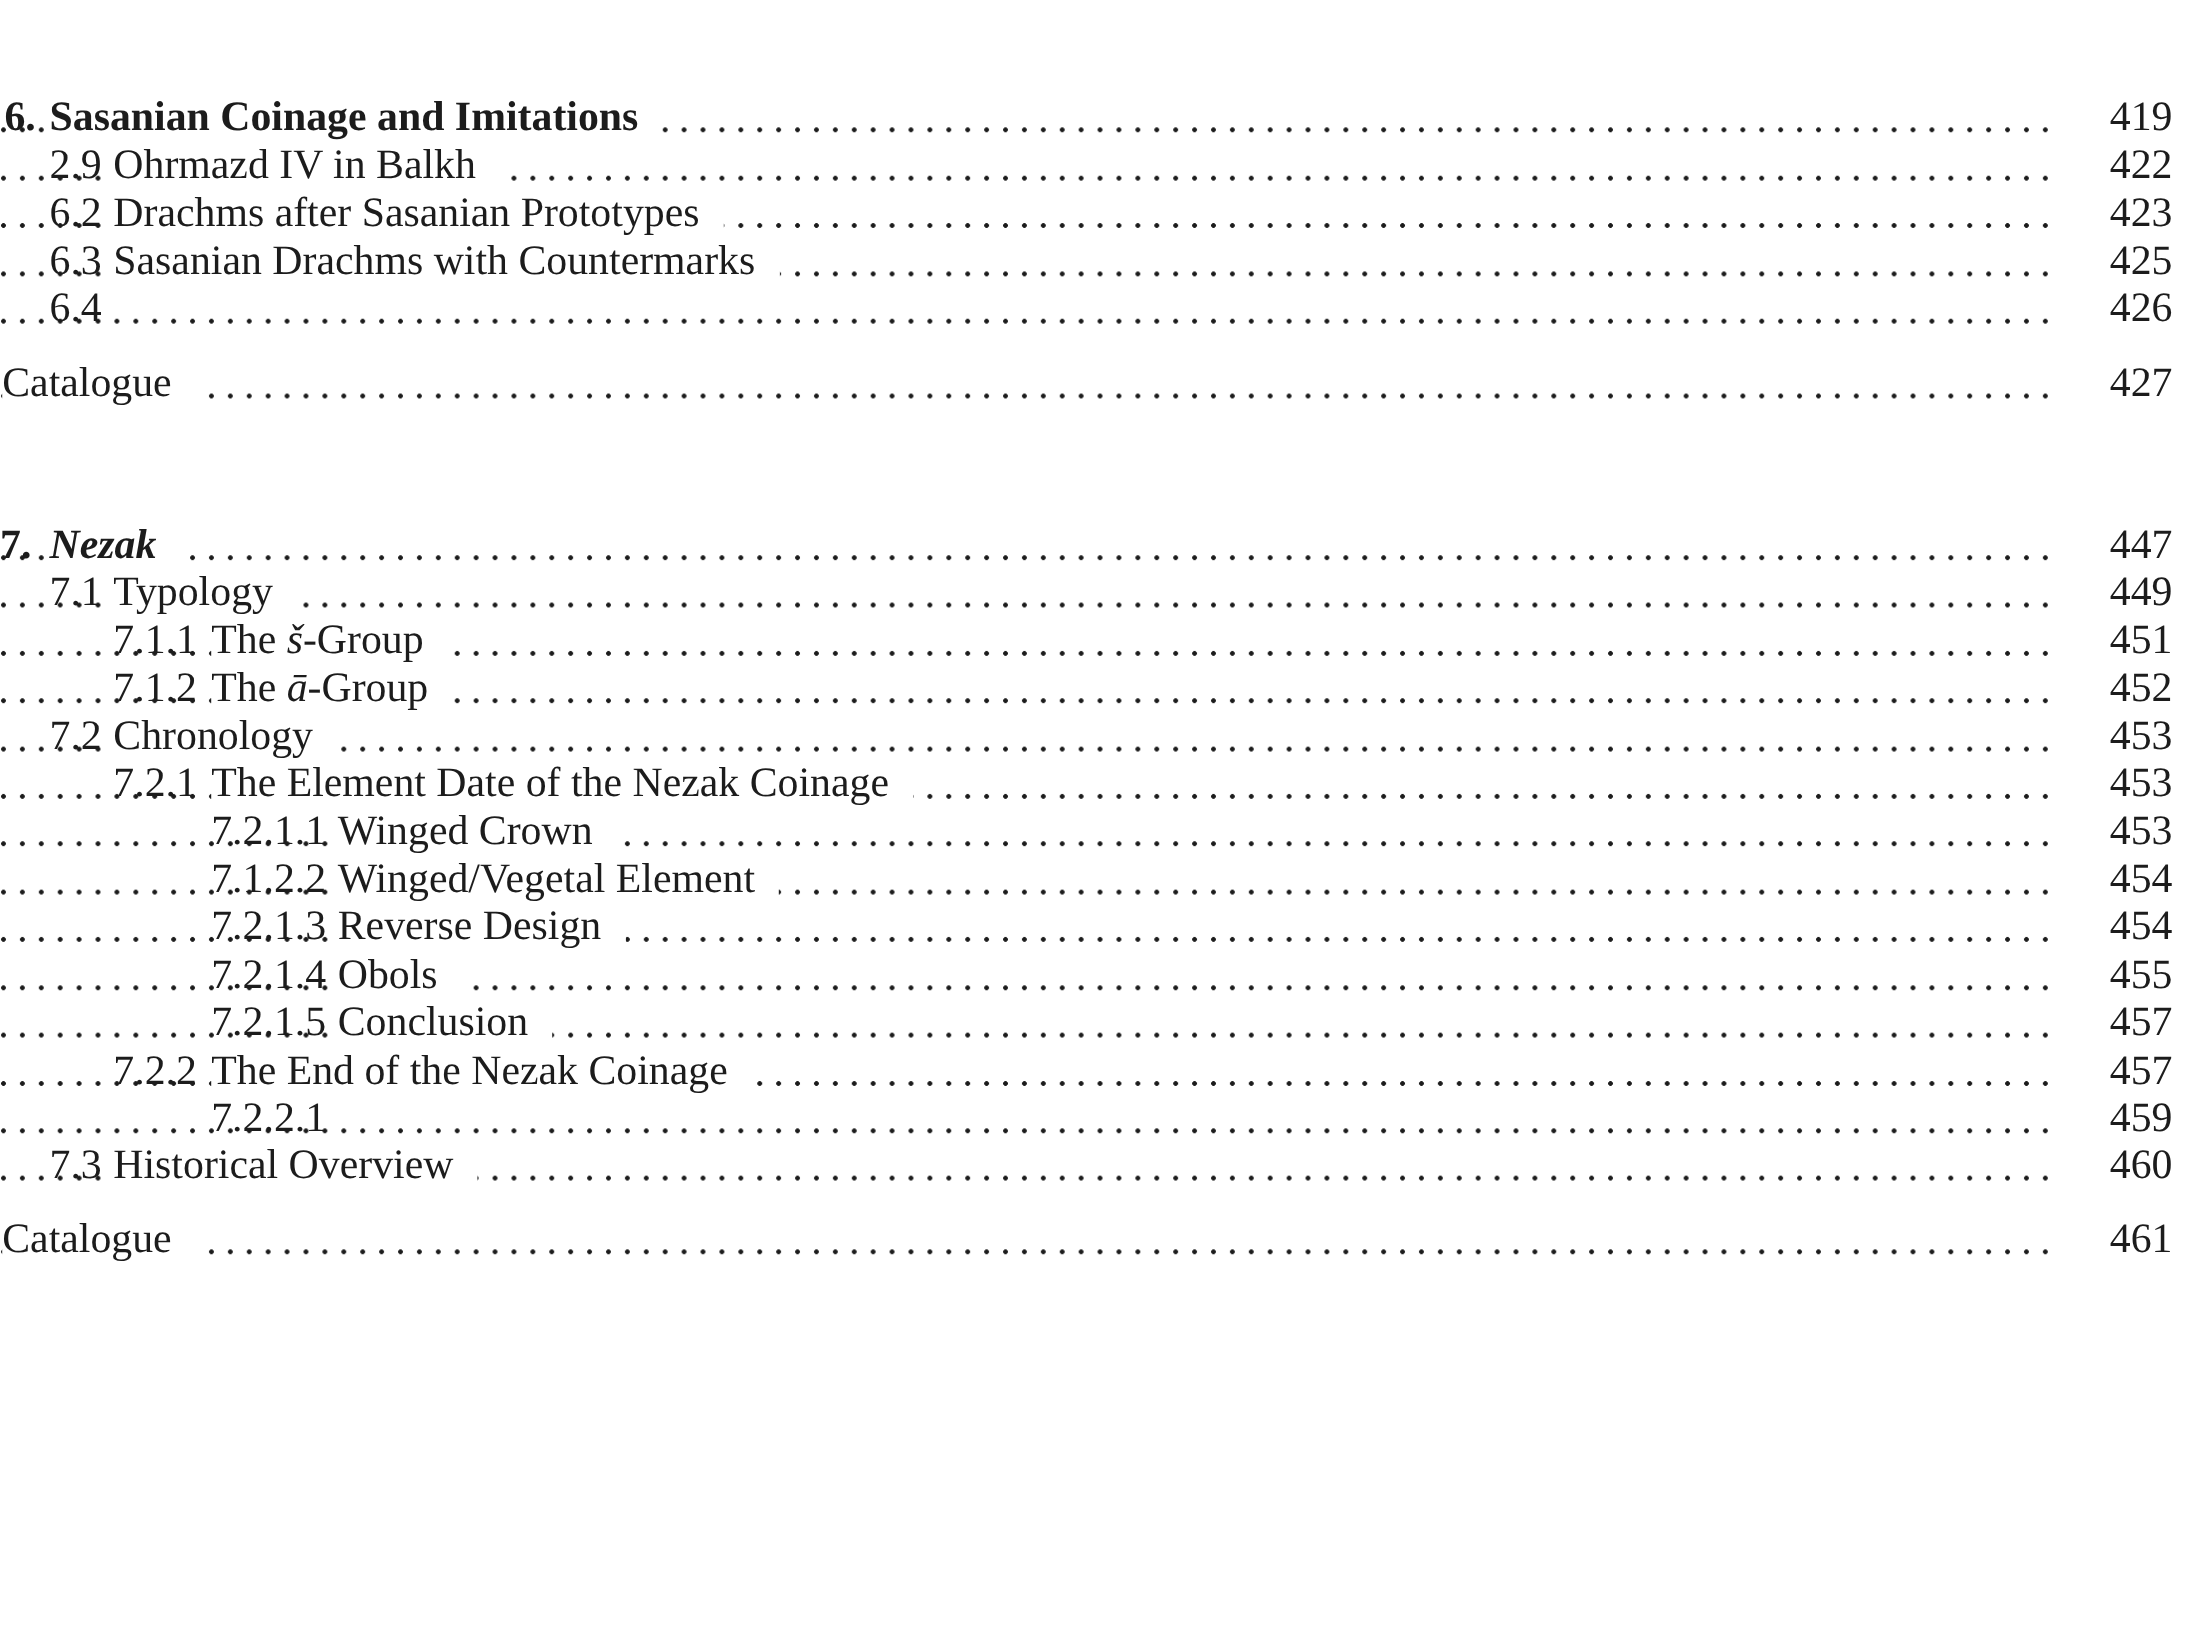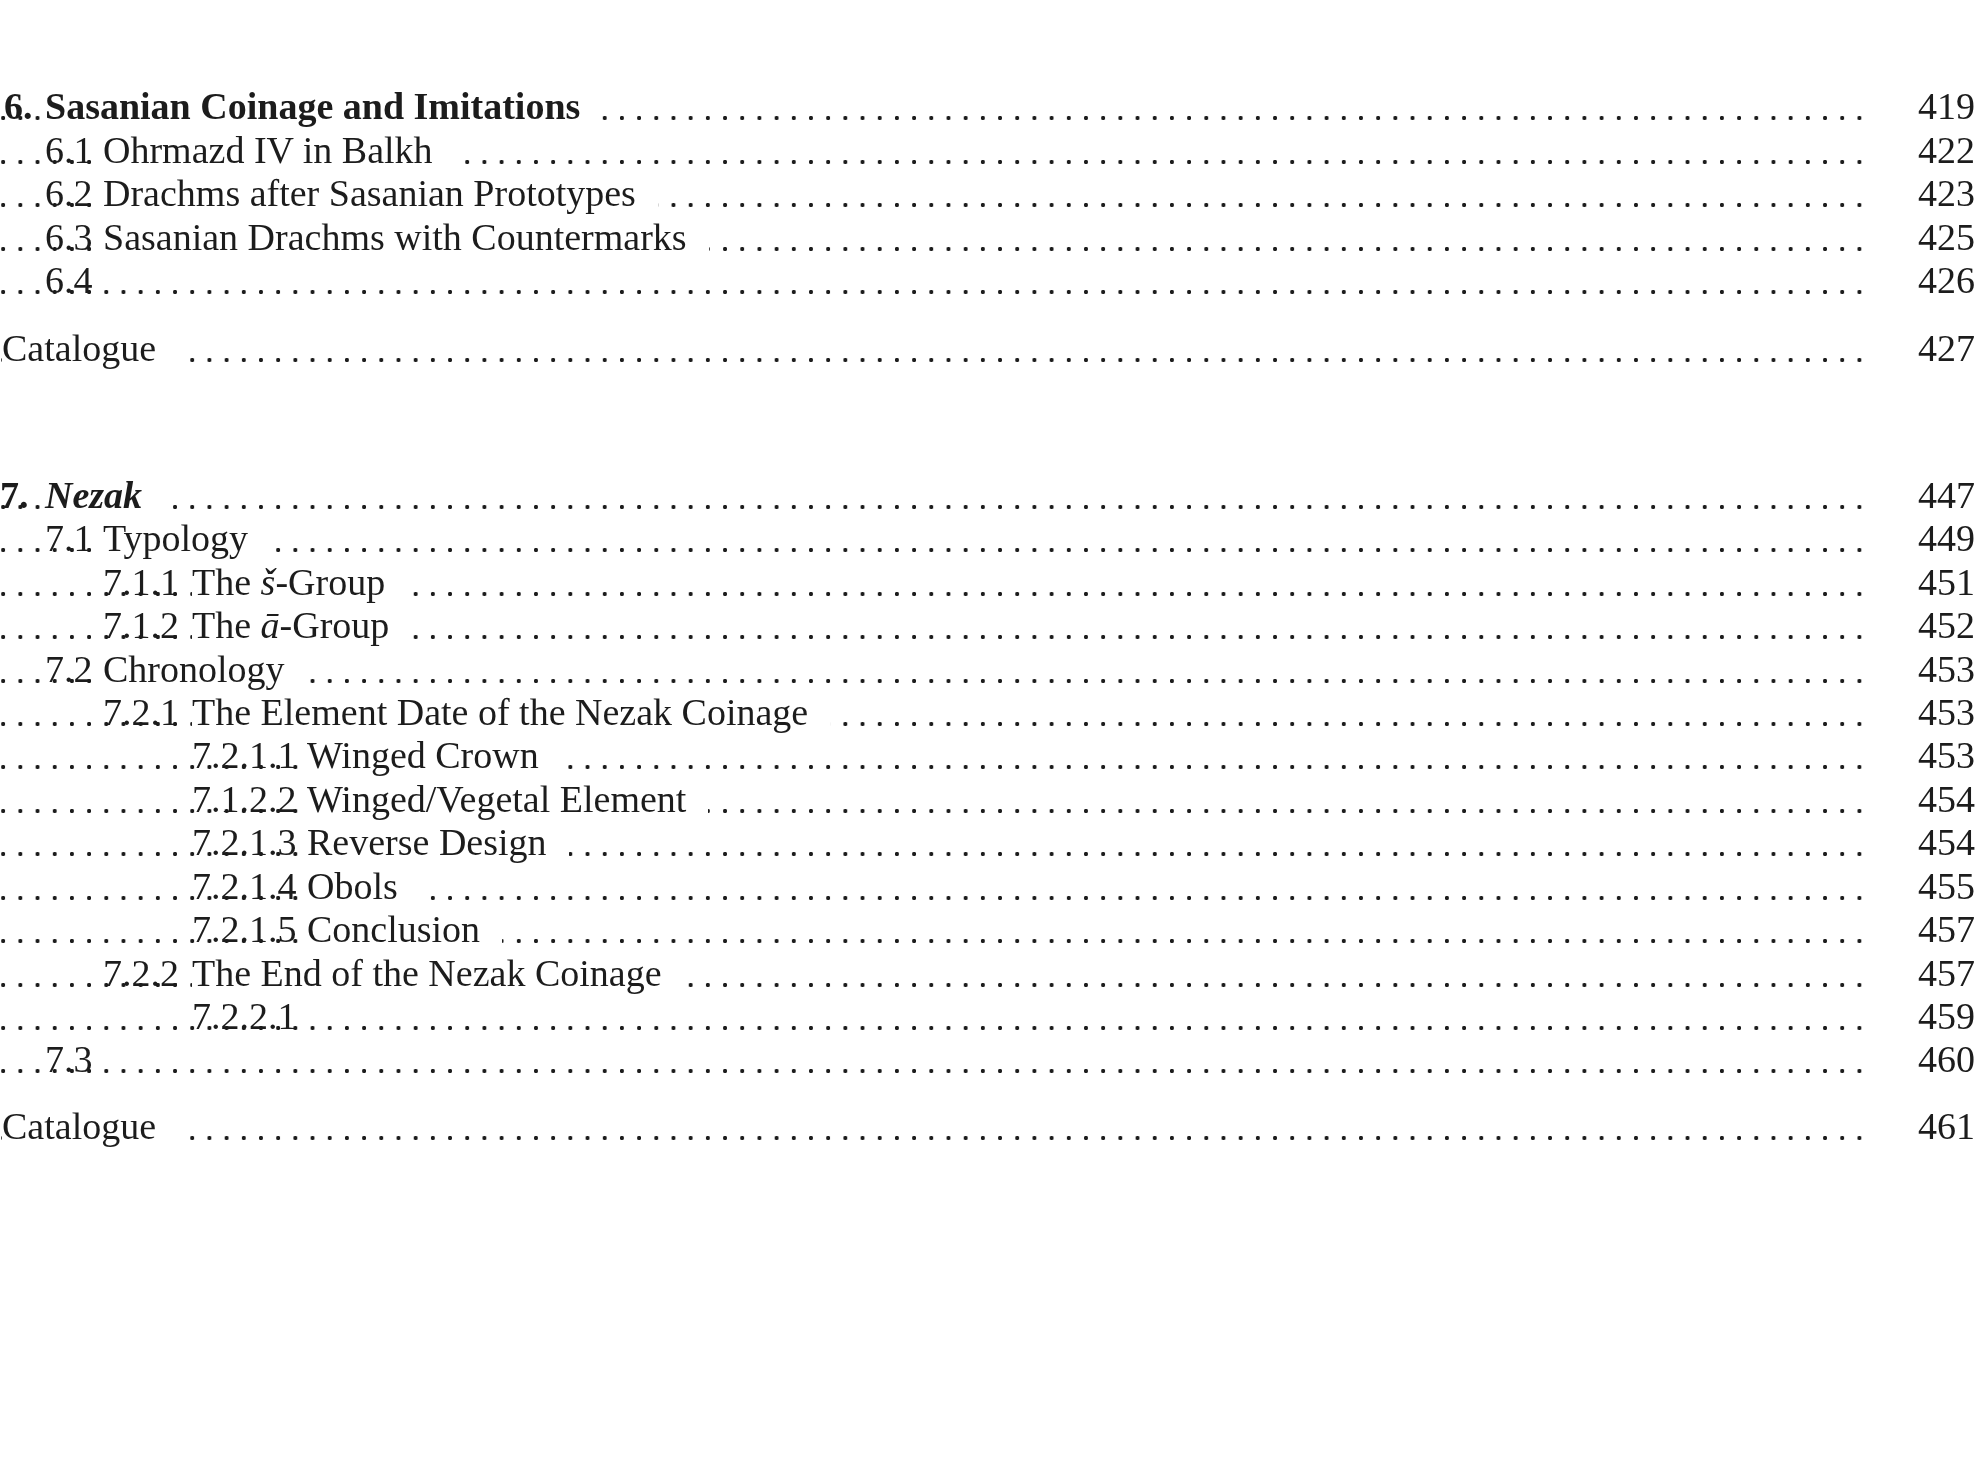--- a/index.html
+++ b/index.html
@@ -79,21 +79,21 @@
       </div>
     <span class="num bold" style="left:4px;">6.</span>
     <span class="label bold" style="left:45px;">Sasanian Coinage and Imitations</span>
     <span class="page">419</span>
   </div>
 
   <div class="row" style="top:128px;">
     <div class="leader" style="left:0;">
         <div class="leader-dots"></div>
       </div>
-    <span class="num" style="left:45px;">6.1</span>
+    <span class="num" style="left:45px;">2.9</span>
     <span class="label" style="left:103px;">Ohrmazd IV in Balkh</span>
     <span class="page">422</span>
   </div>
 
   <div class="row" style="top:171px;text-align:center;">
     <div class="leader" style="left:0;">
         <div class="leader-dots"></div>
       </div>
     <span class="num" style="left:45px;">6.2</span>
     <span class="label" style="left:103px;">Drachms after Sasanian Prototypes</span>
@@ -239,20 +239,21 @@
       </div>
     <span class="num" style="left:192px;">7.2.2.1</span>
     <span class="page">459</span>
   </div>
 
   <div class="row" style="top:1037px;">
     <div class="leader" style="left:0;">
         <div class="leader-dots"></div>
       </div>
     <span class="num" style="left:45px;">7.3</span>
+    <span class="label" style="left:103px;">Historical Overview</span>
     <span class="page">460</span>
   </div>
 
   <div class="row" style="top:1104px;">
     <div class="leader" style="left:0;">
         <div class="leader-dots"></div>
       </div>
     <span class="label" style="left:2px;">Catalogue</span>
     <span class="page">461</span>
   </div>

